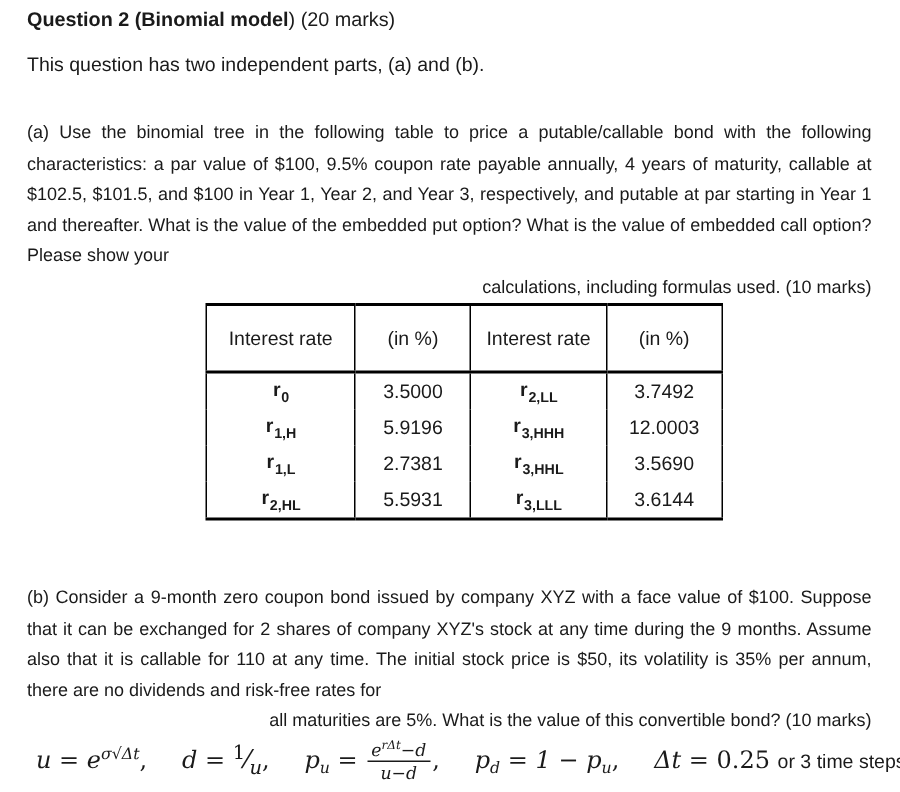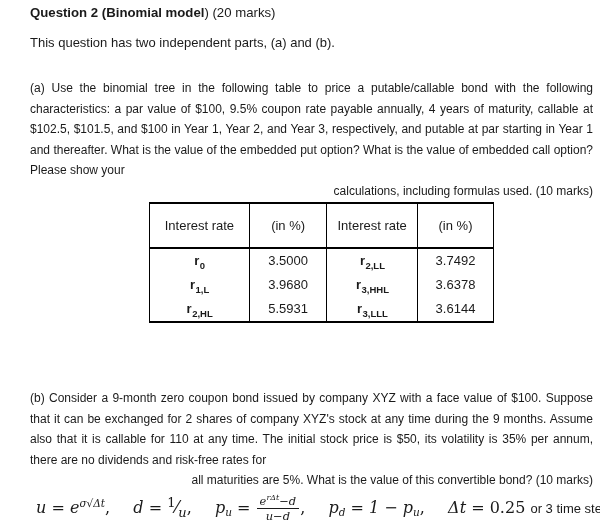--- a/index.html
+++ b/index.html
@@ -10,21 +10,21 @@
   body {
     width: 600px;
     height: 528px;
     position: relative;
     font-family: "Liberation Sans", sans-serif;
     color: #1a1a1a;
     overflow: hidden;
   }
   .page {
     position: absolute;
-    left: 12px; top: 0;
+    left: 0; top: 0;
     width: 482px;
     height: 528px;
   }
 
   
   .q-title {
     position: absolute;
     left: 18px;
     top: 4px;
     font-size: 13.2px;
@@ -185,24 +185,30 @@
       </tr>
     </thead>
     <tbody>
       <tr>
         <td><span class="rsym"><span>r</span><sub>0</sub></span></td>
         <td class="num">3.5000</td>
         <td><span class="rsym"><span>r</span><sub>2,LL</sub></span></td>
         <td class="num">3.7492</td>
       </tr>
       <tr>
+        <td><span class="rsym"><span>r</span><sub>1,H</sub></span></td>
+        <td class="num">5.9196</td>
+        <td><span class="rsym"><span>r</span><sub>3,HHH</sub></span></td>
+        <td class="num">12.0003</td>
+      </tr>
+      <tr>
         <td><span class="rsym"><span>r</span><sub>1,L</sub></span></td>
-        <td class="num">3.9680</td>
+        <td class="num">2.7381</td>
         <td><span class="rsym"><span>r</span><sub>3,HHL</sub></span></td>
-        <td class="num">3.6378</td>
+        <td class="num">3.5690</td>
       </tr>
       <tr>
         <td><span class="rsym"><span>r</span><sub>2,HL</sub></span></td>
         <td class="num">5.5931</td>
         <td><span class="rsym"><span>r</span><sub>3,LLL</sub></span></td>
         <td class="num">3.6144</td>
       </tr>
     </tbody>
   </table>
 

